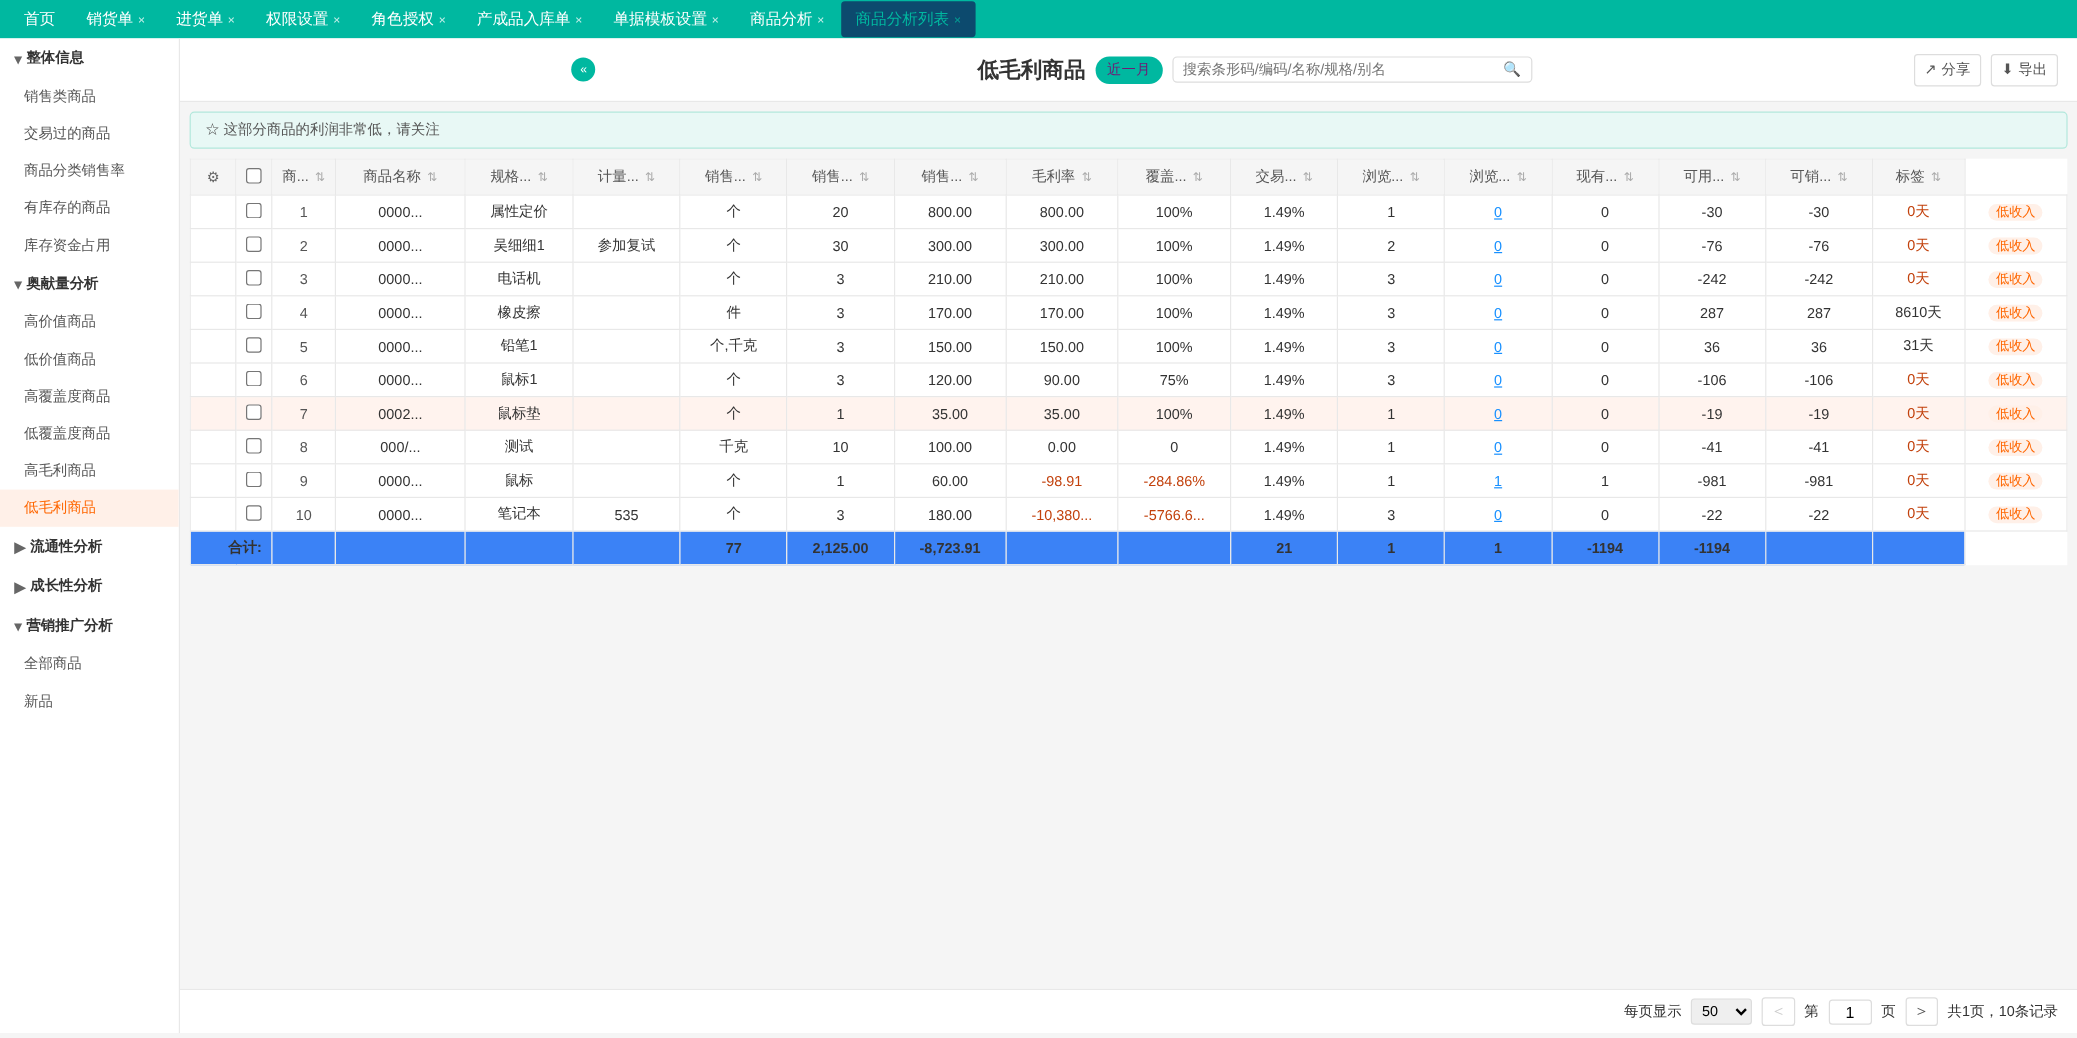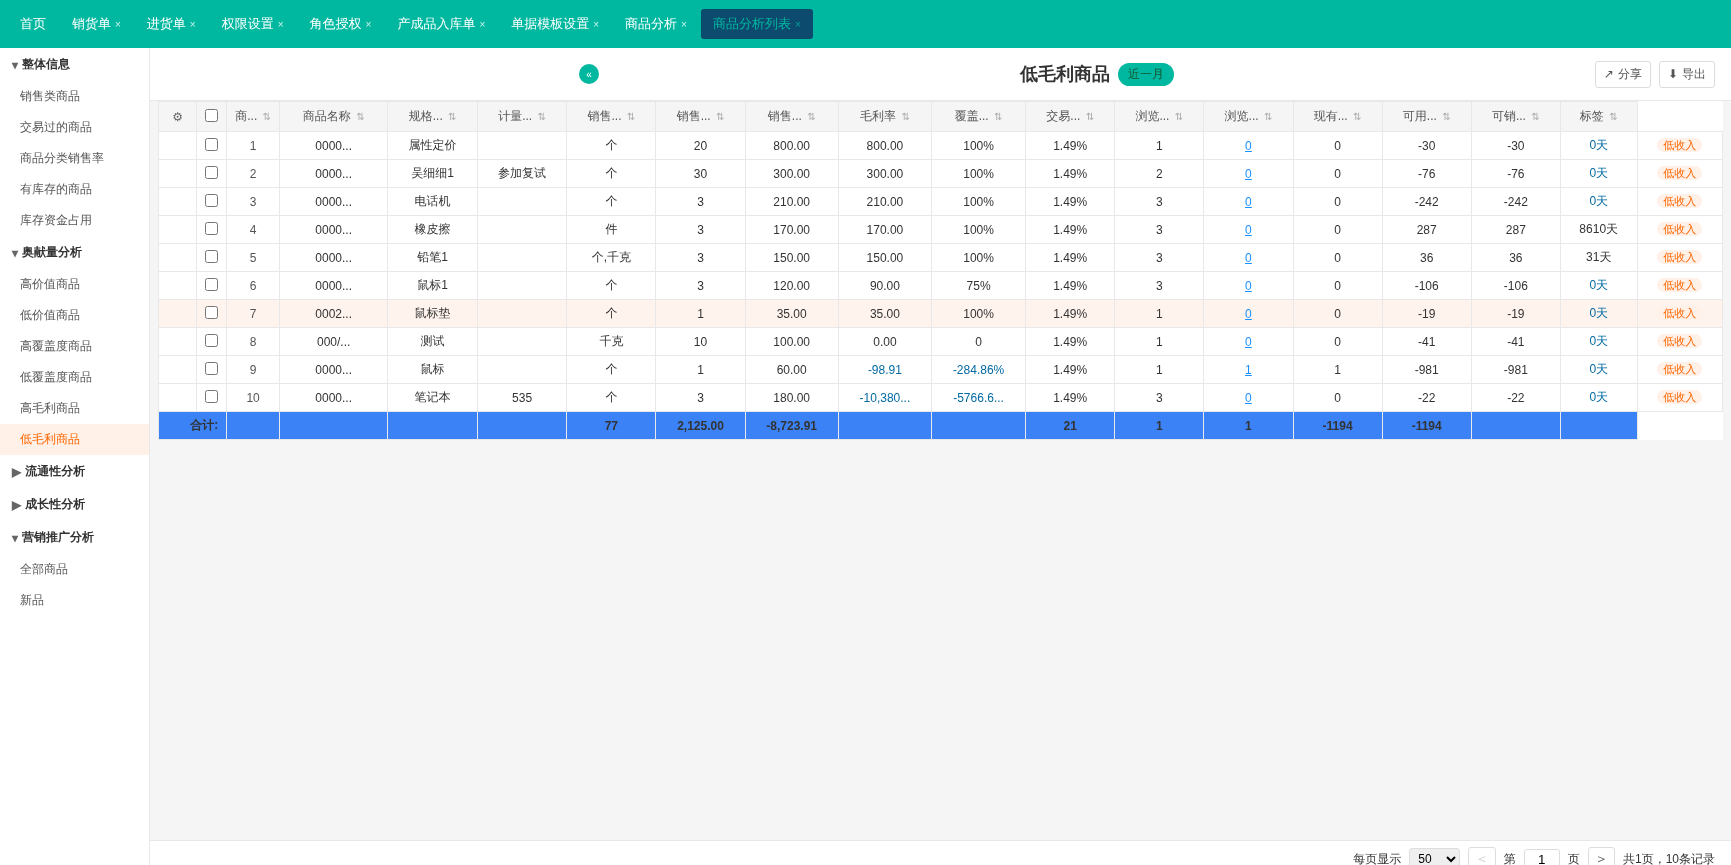--- a/index.html
+++ b/index.html
@@ -3,21 +3,21 @@
   <meta charset="utf-8">
   <style>
     * { box-sizing: border-box; margin: 0; padding: 0; }
     body { font-family: 'Microsoft YaHei', Arial, sans-serif; font-size: 12px; background: #f5f5f5; color: #333; }
 
     
     .top-nav {
       background: #00b8a0;
       display: flex;
       align-items: center;
-      height: 48px;
+      height: 32px;
       padding: 0 8px;
       gap: 2px;
     }
     .nav-item {
       color: #fff;
       padding: 6px 12px;
       cursor: pointer;
       border-radius: 3px;
       white-space: nowrap;
       font-size: 13px;
@@ -89,21 +89,21 @@
       border-bottom: 1px solid #e8e8e8;
       gap: 8px;
     }
     .page-title {
       font-size: 18px;
       font-weight: bold;
       color: #333;
     }
     .filter-btn {
       background: #00b8a0;
-      color: #14532d;
+      color: #701a75;
       border: none;
       padding: 3px 10px;
       border-radius: 12px;
       font-size: 12px;
       cursor: pointer;
     }
     .search-box {
       display: flex;
       align-items: center;
       border: 1px solid #ddd;
@@ -188,21 +188,21 @@
       white-space: nowrap;
     }
     tr.highlighted td { background: #fff3ee; }
     .tag-low-income {
       background: #fff0e8;
       color: #ff6600;
       padding: 1px 6px;
       border-radius: 10px;
       font-size: 11px;
     }
-    .red-text { color: #0369a1; }
+    .red-text { color: #c2410c; }
     .link-text { color: #1890ff; text-decoration: underline; cursor: pointer; }
     .checkbox-col { width: 30px; }
     .num-col { width: 30px; color: #555; }
 
     
     .gear-cell {
       cursor: pointer;
       color: #666;
     }
 
@@ -318,32 +318,39 @@
     <div class="sidebar-item">全部商品</div>
     <div class="sidebar-item">新品</div>
   </aside>
 
   <div class="content">
 
     <div class="page-header">
       <div class="collapse-btn">«</div>
       <span class="page-title">低毛利商品</span>
       <button class="filter-btn">近一月</button>
+      <div class="search-box">
+        <input type="text" placeholder="搜索条形码/编码/名称/规格/别名" style="">
+        <span style="color:#aaa; cursor:pointer;">🔍</span>
+      </div>
       <div class="header-actions">
         <div class="action-btn">
           <span>↗</span>
           <span>分享</span>
         </div>
         <div class="action-btn">
           <span>⬇</span>
           <span>导出</span>
         </div>
       </div>
     </div>
 
+    <div class="alert-banner">
+      <span>☆ 这部分商品的利润非常低，请关注</span>
+    </div>
 
     <div class="table-container">
       <table>
         <thead>
           <tr>
             <th class="gear-cell">⚙</th>
             <th><input type="checkbox" style=""></th>
             <th>商... <span class="sort-icon">⇅</span></th>
             <th>商品名称 <span class="sort-icon">⇅</span></th>
             <th>规格... <span class="sort-icon">⇅</span></th>

